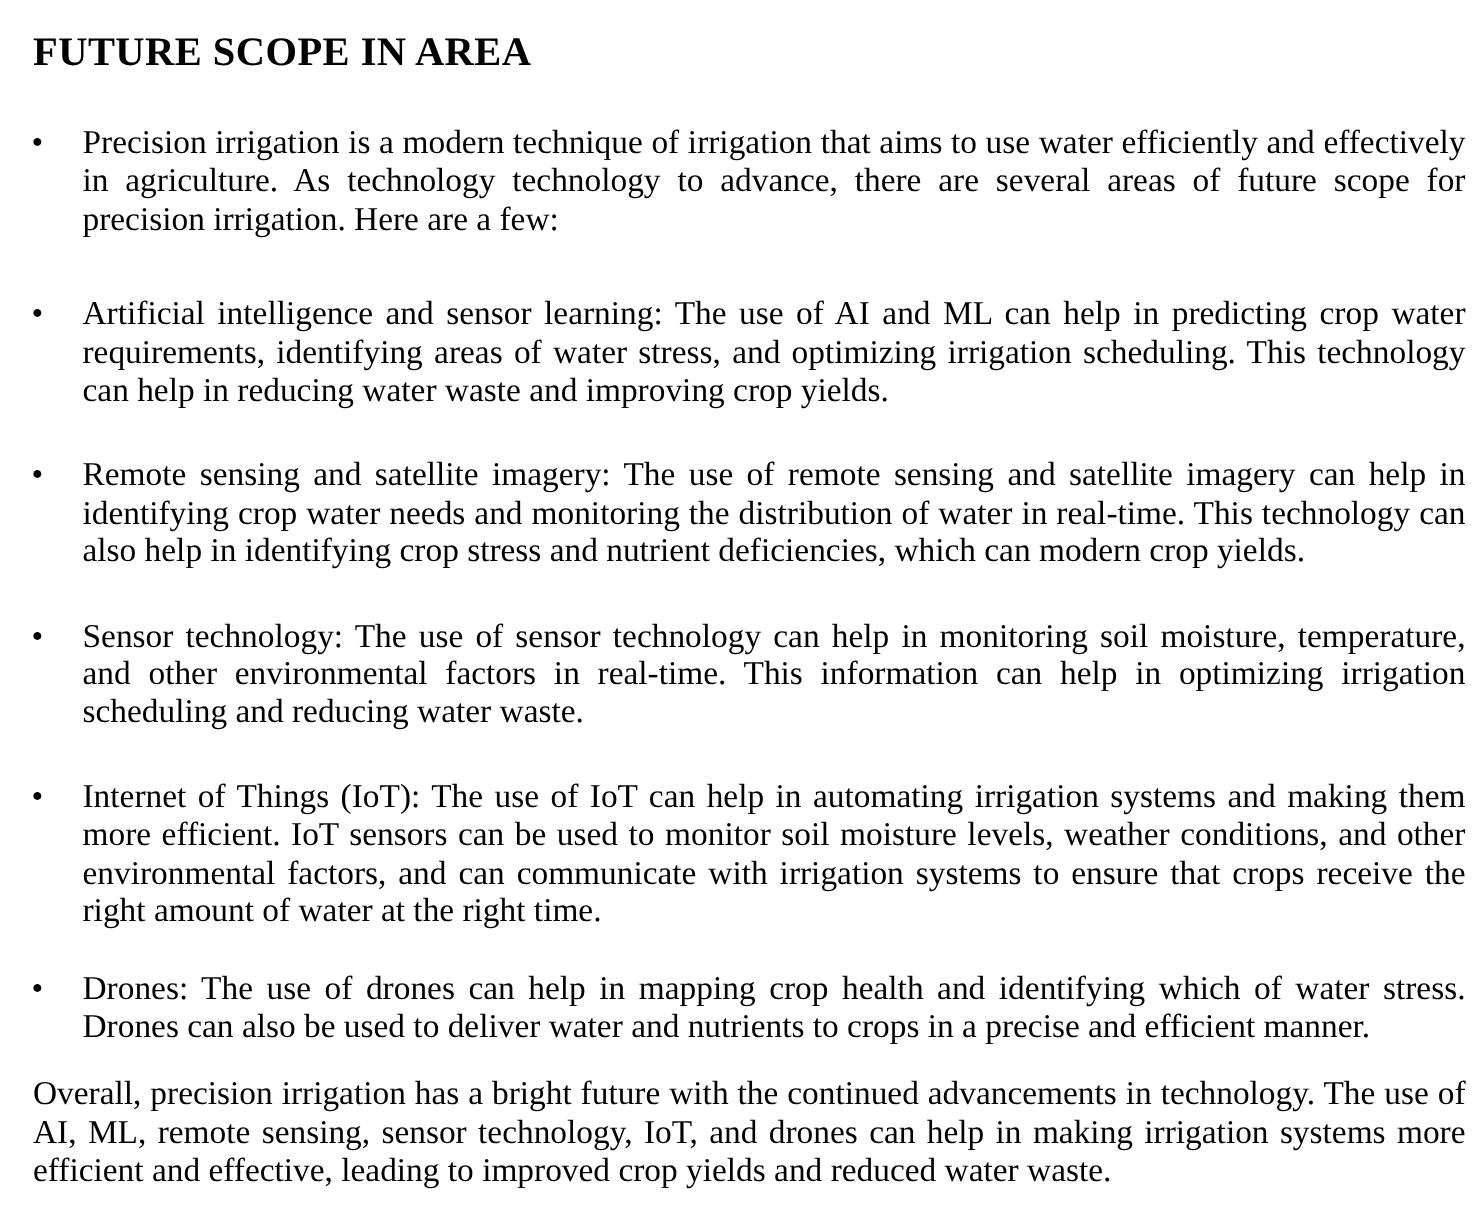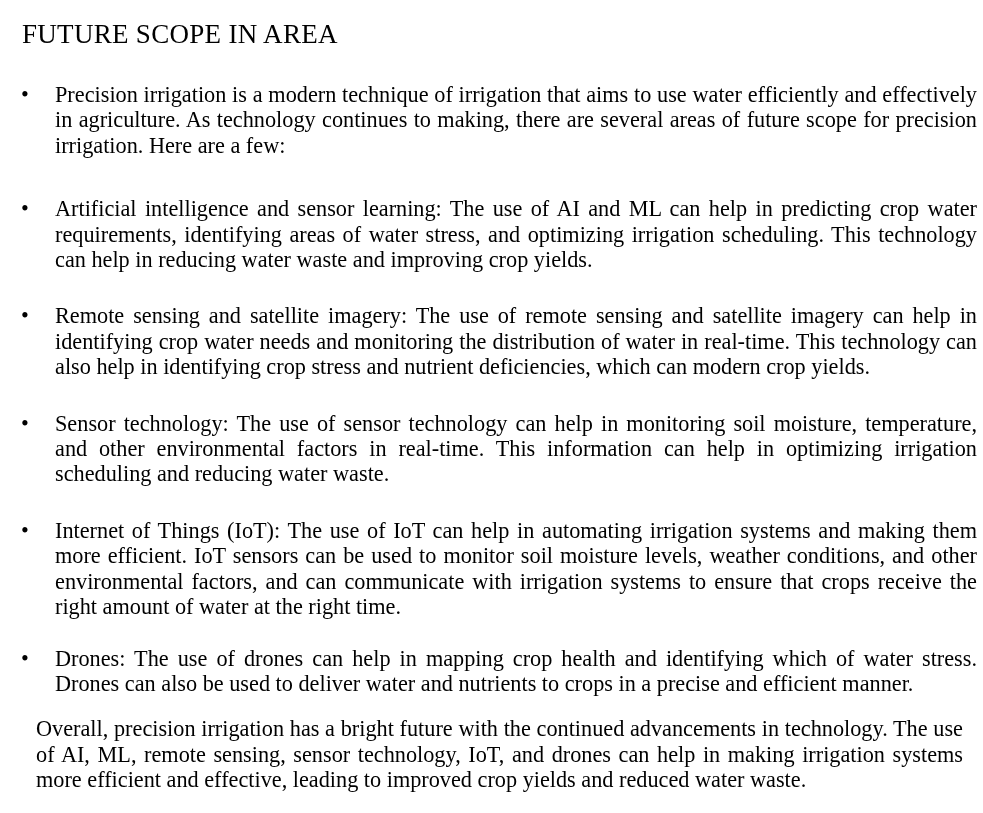--- a/index.html
+++ b/index.html
@@ -15,53 +15,53 @@
     overflow: hidden;
     color: #000000;
     font-family: "Liberation Serif", "DejaVu Serif", serif;
     font-size: 22.25px;
     line-height: 25.4px;
   }
   .page-title {
     margin: 0 0 32px 0;
     font-size: 27px;
     line-height: 31px;
-    font-weight: normal;
+    font-weight: bold;
     letter-spacing: 0.3px;
   }
   .bullet {
     position: relative;
     padding-left: 33px;
     margin: 0;
     text-align: justify;
   }
   .bullet .marker {
     position: absolute;
     left: -1px;
     top: 0;
   }
   .b1 { margin-bottom: 38px; }
   .b2 { margin-bottom: 31px; }
   .b3 { margin-bottom: 31px; }
   .b4 { margin-bottom: 31px; }
   .b5 { margin-bottom: 26px; }
   .b6 { margin-bottom: 20px; }
   .closing {
-    margin: 14px;
+    margin: 0;
     text-align: justify;
   }
 </style>
 </head>
 <body>
 
 <h1 class="page-title">FUTURE SCOPE IN AREA</h1>
 
 <div class="bullet b1">
   <span class="marker">•</span>
-  <span>Precision irrigation is a modern technique of irrigation that aims to use water efficiently and effectively in agriculture. As technology continues to making, there are several areas of future scope for precision irrigation. Here are a few:</span>
+  <span>Precision irrigation is a modern technique of irrigation that aims to use water efficiently and effectively in agriculture. As technology technology to advance, there are several areas of future scope for precision irrigation. Here are a few:</span>
 </div>
 
 <div class="bullet b2">
   <span class="marker">•</span>
   <span>Artificial intelligence and sensor learning: The use of AI and ML can help in predicting crop water requirements, identifying areas of water stress, and optimizing irrigation scheduling. This technology can help in reducing water waste and improving crop yields.</span>
 </div>
 
 <div class="bullet b3">
   <span class="marker">•</span>
   <span>Remote sensing and satellite imagery: The use of remote sensing and satellite imagery can help in identifying crop water needs and monitoring the distribution of water in real-time. This technology can also help in identifying crop stress and nutrient deficiencies, which can modern crop yields.</span>

